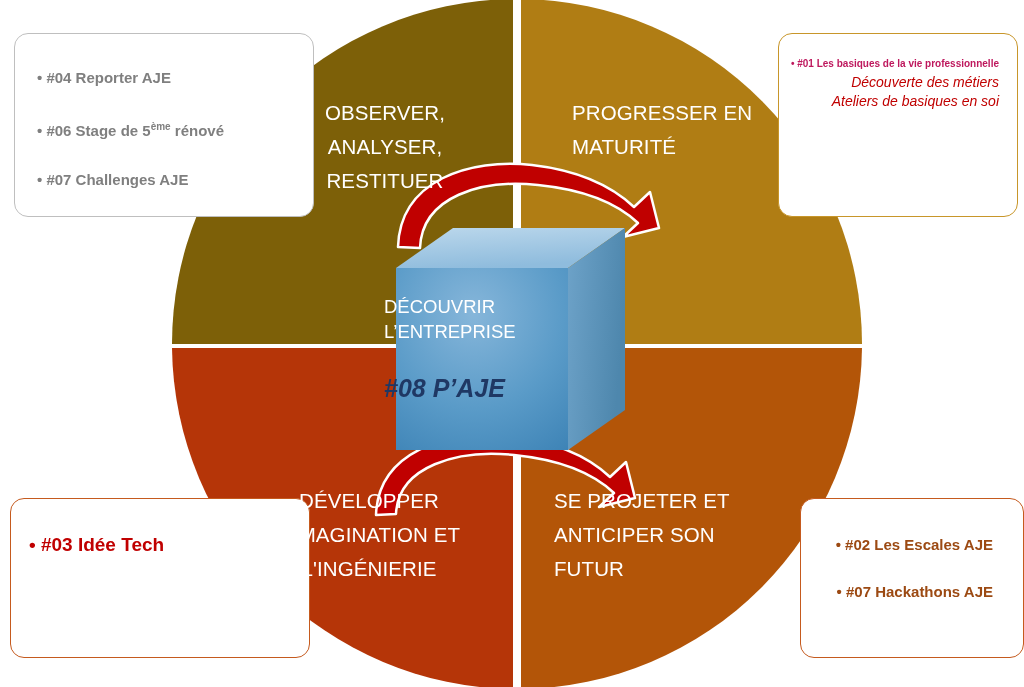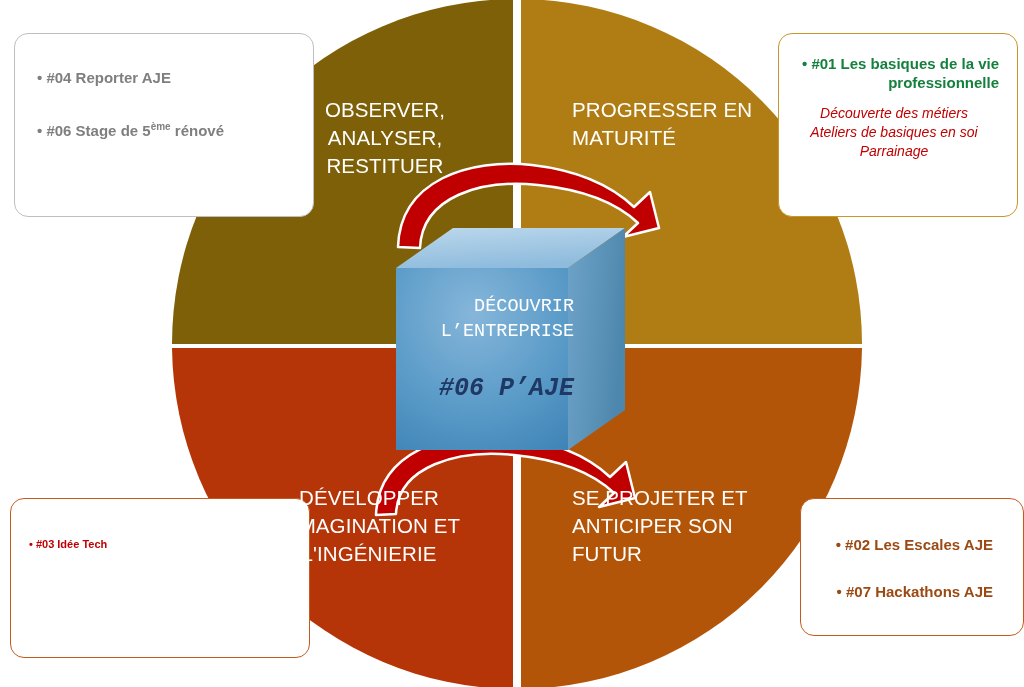--- a/index.html
+++ b/index.html
@@ -10,29 +10,29 @@
     overflow:hidden;
     position:relative;
   }
   .stage{position:absolute;left:0;top:0;width:1024px;height:687px;}
 
   
   .q-label{
     position:absolute;
     color:#ffffff;
     font-size:20.5px;
-    line-height:28px;
+    line-height:34px;
     letter-spacing:.1px;
     white-space:pre-line;
     z-index:6;
   }
   #q-tl-label{ left:300px; top:96px;  width:170px; text-align:center; }
   #q-tr-label{ left:572px; top:96px;  width:205px; text-align:left; }
   #q-bl-label{ left:268px; top:484px; width:202px; text-align:center; }
-  #q-br-label{ left:572px; top:484px; width:200px; text-align:left; }
+  #q-br-label{ left:554px; top:484px; width:200px; text-align:left; }
 
   
   .callout{
     position:absolute;
     background:#ffffff;
     border-radius:14px;
     box-sizing:border-box;
     z-index:2;
   }
   .callout ul{list-style:none;margin:8px;padding:0;}
@@ -48,53 +48,53 @@
     line-height:19px;margin-bottom:30px;text-align:left;
   }
   #box-tl sup{font-size:10px;vertical-align:super;}
 
   #box-tr{
     left:778px; top:33px; width:240px; height:184px;
     border:1.5px solid #c8962a;
   }
   #box-tr .inner{padding:20px 18px 0 10px;}
   #box-tr .lead{
-    color:#15803d;font-size:15px;font-weight:bold;
-    line-height:19px;text-align:right;margin-bottom:12px;
+    color:#be185d;font-size:10px;font-weight:bold;
+    line-height:19px;text-align:right;margin-bottom:0;
   }
   #box-tr .sub{
     color:#c00000;font-size:14px;font-style:italic;
-    line-height:19px;text-align:center;
+    line-height:19px;text-align:right;
   }
 
   #box-bl{
     left:10px; top:498px; width:300px; height:160px;
     border:1.5px solid #c55a1e;
   }
   #box-bl .inner{padding:28px 0 0 10px;}
   #box-bl li{
-    color:#c00000;font-size:11px;font-weight:bold;
+    color:#c00000;font-size:19px;font-weight:bold;
     line-height:19px;text-align:left;
   }
 
   #box-br{
-    left:800px; top:498px; width:224px; height:138px;
+    left:800px; top:498px; width:224px; height:160px;
     border:1.5px solid #c55a1e;
   }
   #box-br .inner{padding:28px 22px 0 0;}
   #box-br li{
     color:#9c4a13;font-size:15px;font-weight:bold;
     line-height:19px;text-align:right;margin-bottom:28px;
   }
 
   
   .cube-text{
     position:absolute;z-index:9;
-    color:#ffffff;text-align:right;
-    left:412px;width:162px;font-family:Liberation Mono, monospace;
+    color:#ffffff;text-align:left;
+    left:384px;width:162px;
   }
   #cube-line1{
     top:294px;font-size:18.5px;line-height:25px;
     white-space:pre-line;
   }
   #cube-line2{
     top:374px;font-size:25px;font-weight:bold;
     font-style:italic;color:#1f3864;
   }
 </style>
@@ -186,41 +186,43 @@
   <div class="q-label" id="q-bl-label">DÉVELOPPER
 L’IMAGINATION ET
 L'INGÉNIERIE</div>
 
   <div class="q-label" id="q-br-label">SE PROJETER ET
 ANTICIPER SON
 FUTUR</div>
 
   <div class="cube-text" id="cube-line1">DÉCOUVRIR
 L’ENTREPRISE</div>
-  <div class="cube-text" id="cube-line2">#06 P’AJE</div>
+  <div class="cube-text" id="cube-line2">#08 P’AJE</div>
 
   <div class="callout" id="box-tl">
     <div class="inner">
       <ul>
         <li>
           <span>• </span><span>#04 Reporter AJE</span>
         </li>
         <li>
           <span>• </span><span>#06 Stage de 5</span><sup>ème</sup><span> rénové</span>
         </li>
+        <li>
+          <span>• </span><span>#07 Challenges AJE</span>
+        </li>
       </ul>
     </div>
   </div>
 
   <div class="callout" id="box-tr">
     <div class="inner">
       <div class="lead">• #01 Les basiques de la vie professionnelle</div>
       <div class="sub">Découverte des métiers</div>
       <div class="sub">Ateliers de basiques en soi</div>
-      <div class="sub">Parrainage</div>
     </div>
   </div>
 
   <div class="callout" id="box-bl">
     <div class="inner">
       <ul>
         <li>• #03 Idée Tech</li>
       </ul>
     </div>
   </div>

